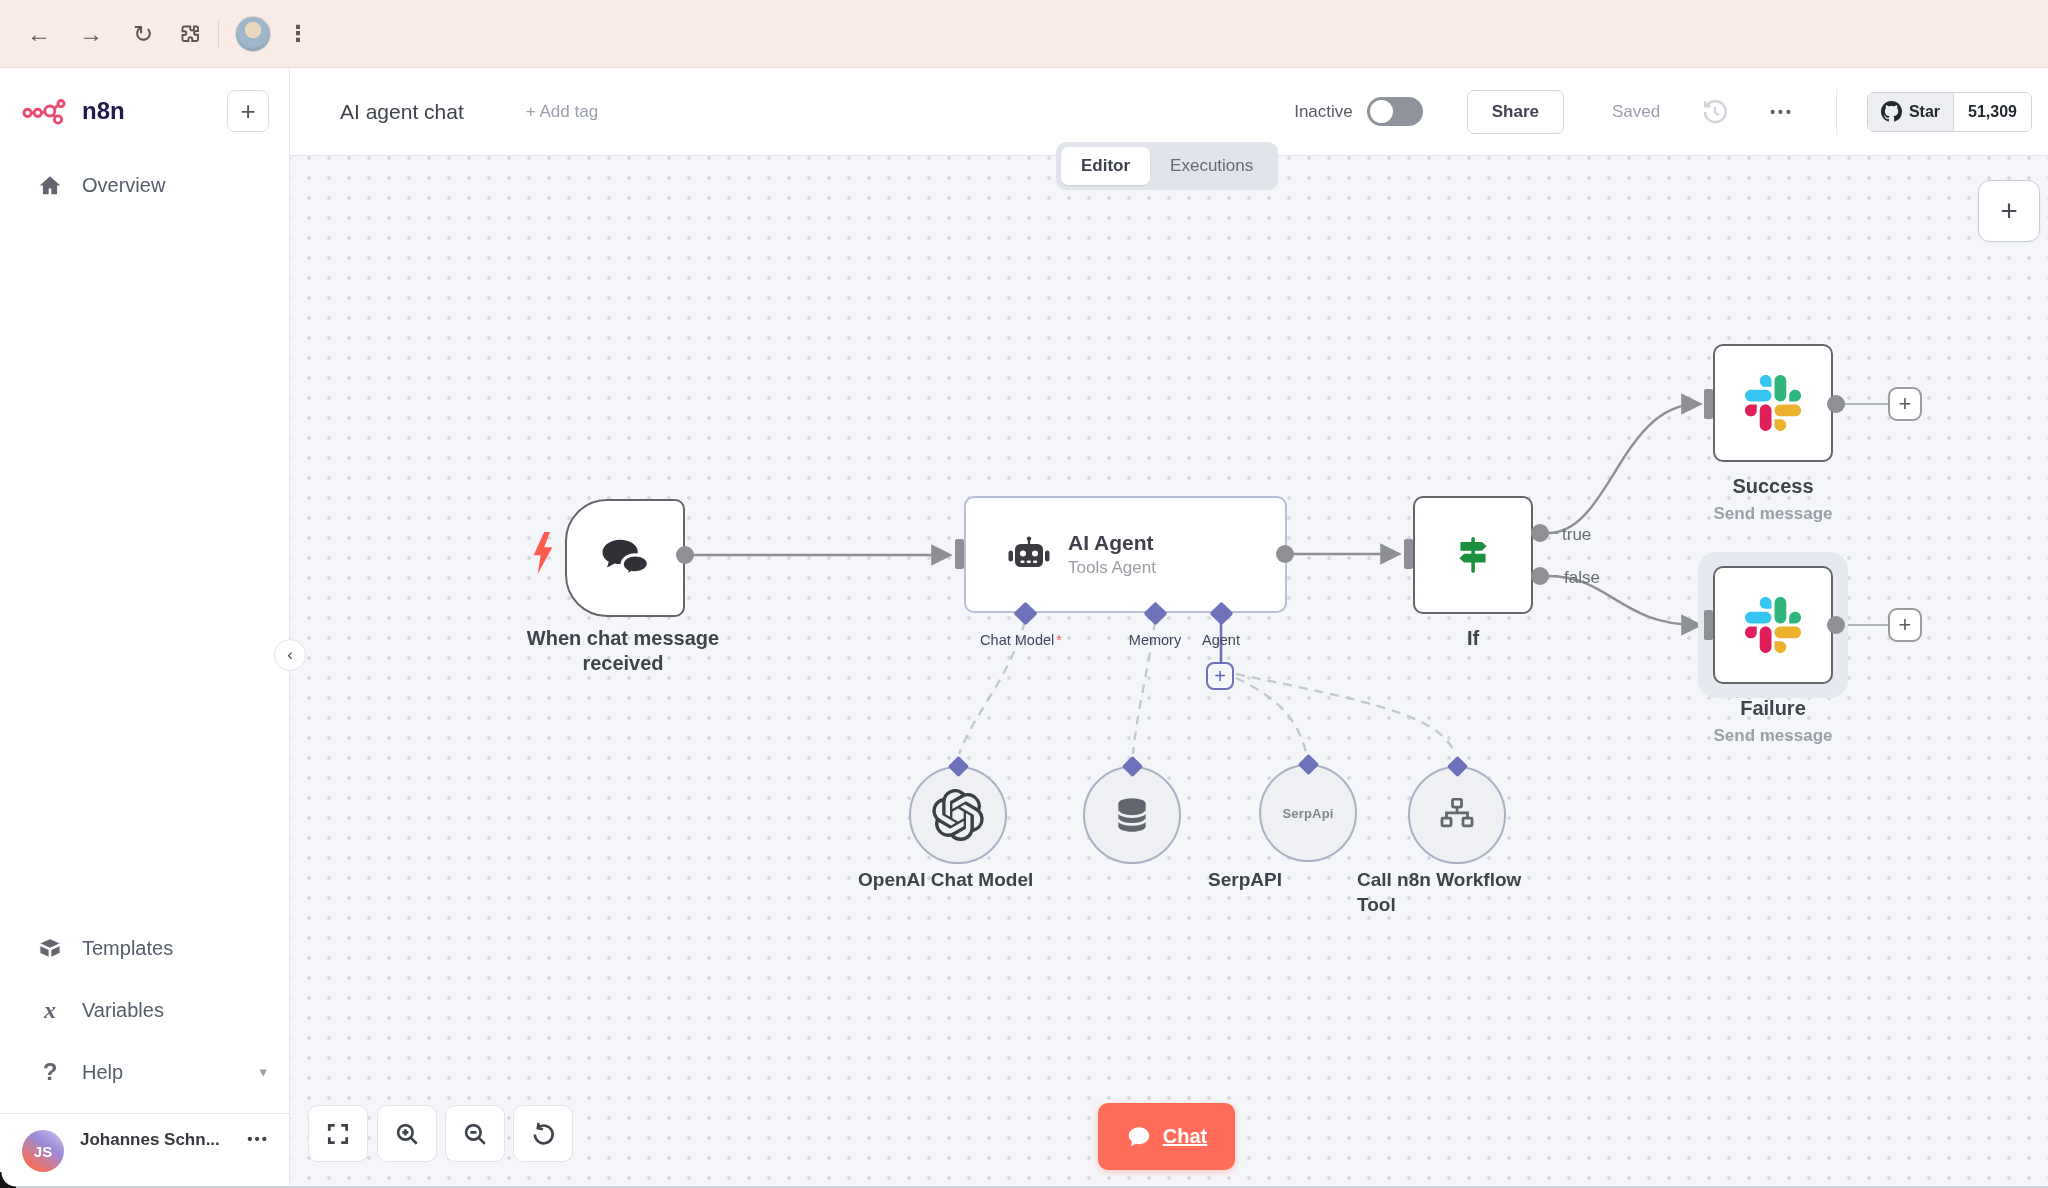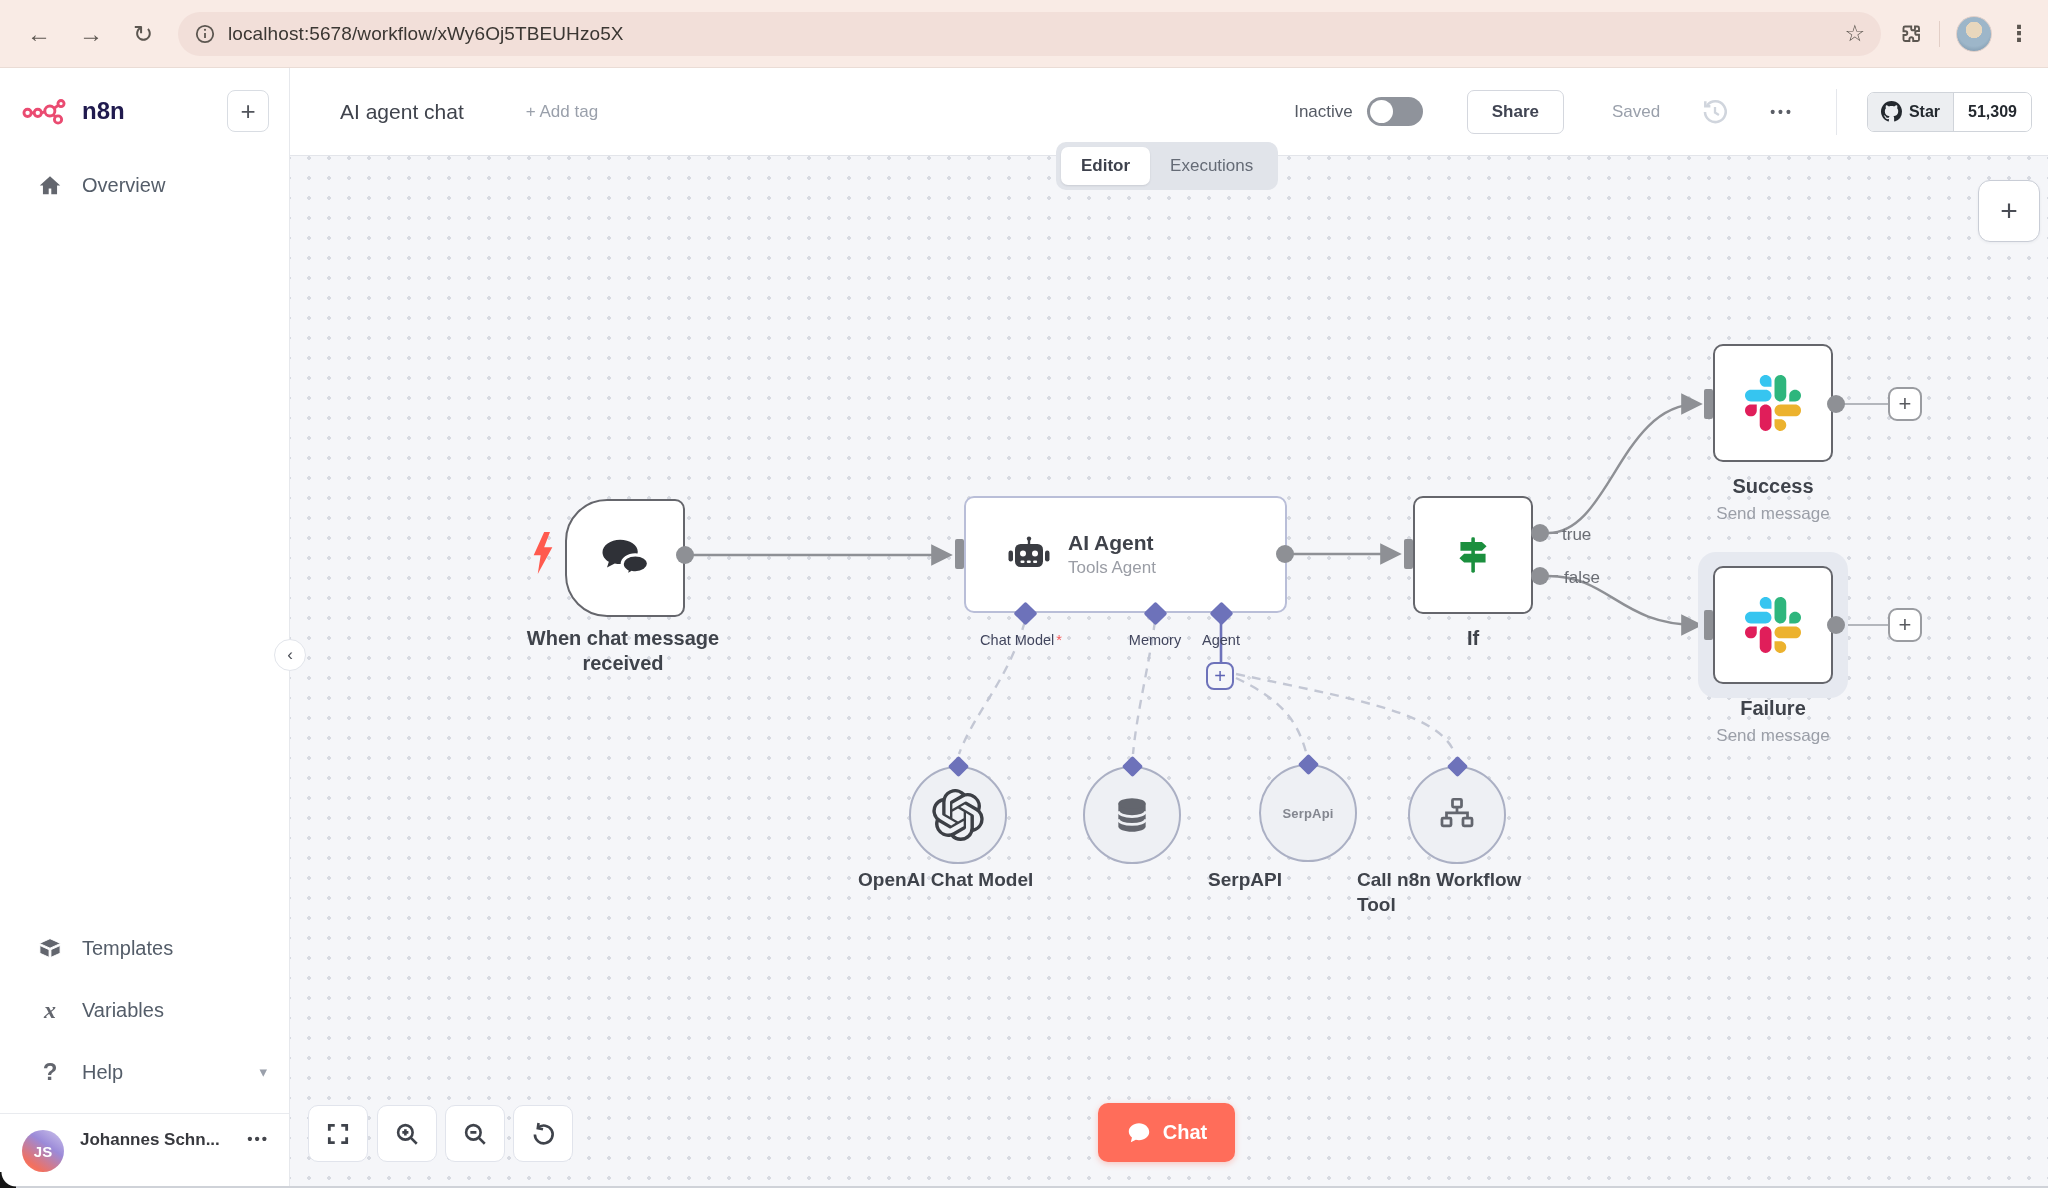--- a/index.html
+++ b/index.html
@@ -83,44 +83,44 @@
   .agent-sub { font-size:17px; color:#9a9da5; margin-top:3px; }
 
   .halo { position:absolute; left:1408px; top:396px; width:150px; height:146px; background:#e6e9f0; border-radius:18px; }
 
   .outport { position:absolute; width:18px; height:18px; border-radius:50%; background:#8e9095; }
   .inport { position:absolute; width:9px; height:30px; border-radius:2px; background:#8e9095; }
   .diamond { position:absolute; background:#6d72ba; transform:rotate(45deg); border-radius:2px; }
   .d17 { width:17px; height:17px; } .d15 { width:15px; height:15px; }
 
   .nlabel { position:absolute; text-align:center; color:#3f434b; font-size:20px; font-weight:700; line-height:1.25; }
-  .nsub { font-size:17px; color:#9b9fa8; font-weight:400; margin-top:4px; }
+  .nsub { font-size:17px; color:#9b9fa8; font-weight:700; margin-top:4px; }
   .sublabel { position:absolute; text-align:left; color:#3f434b; font-size:19px; font-weight:700; line-height:1.3; }
   .conn-lbl { position:absolute; width:130px; text-align:center; font-size:14.5px; color:#42465e; }
   .conn-lbl .req { color:#f45a5a; margin-left:2px; }
   .tf-lbl { position:absolute; font-size:17px; color:#6a6d74; }
 
   .circle-node { position:absolute; width:98px; height:98px; border-radius:50%; background:#eef0f4;
     border:2px solid #abb0c4; display:flex; align-items:center; justify-content:center; }
   .serp-badge { font-size:13px; font-weight:700; color:#83868f; letter-spacing:.2px; }
 
   .plus-sm { position:absolute; width:34px; height:34px; background:#fff; border:2px solid #9a9ca1; border-radius:9px;
     color:#595b60; font-size:22px; font-weight:400; display:flex; align-items:center; justify-content:center; }
   .plus-tool { position:absolute; left:916px; top:506px; width:28px; height:28px; background:#f5f6f9;
     border:2px solid #6d72ba; border-radius:8px; color:#5d63b4; font-size:20px;
     display:flex; align-items:center; justify-content:center; }
   .plus-big { position:absolute; left:1688px; top:24px; width:62px; height:62px; background:#fff;
     border:1.5px solid #c9cdd6; border-radius:12px; color:#4a4d55; font-size:30px;
     display:flex; align-items:center; justify-content:center; box-shadow:0 1px 3px rgba(40,44,60,.06); }
 
   .ctl-btn { position:absolute; width:60px; height:57px; top:949px; background:#fff; border:1px solid #e1e4ec;
     border-radius:10px; display:flex; align-items:center; justify-content:center; }
-  .chat-btn { position:absolute; left:808px; top:947px; width:137px; height:59px; background:#ff6d5a;
+  .chat-btn { position:absolute; left:808px; top:947px; width:137px; height:67px; background:#ff6d5a;
     border-radius:10px; color:#fff; font-size:20px; font-weight:700;
-    display:flex; align-items:center; justify-content:center; gap:11px; box-shadow:0 2px 6px rgba(255,109,90,.35); }
+    display:flex; align-items:center; justify-content:center; gap:11px; box-shadow:0 2px 6px rgba(255,109,90,.35);text-decoration:underline; }
 
   .collapse-btn { position:absolute; left:274px; top:639px; width:32px; height:32px; border-radius:50%;
     background:#fff; border:1px solid #e2e5eb; color:#4a4d55; font-size:17px; z-index:7;
     display:flex; align-items:center; justify-content:center; }
 
   .corner-bl { position:absolute; left:0; bottom:0; width:16px; height:16px; z-index:9;
     background:radial-gradient(circle at 100% 0, transparent 0 14px, #141414 15px); }
   .bottom-edge { position:absolute; left:0; bottom:0; width:2048px; height:2px; background:#cfd2d8; z-index:8; }
 
   svg { display:block; }
@@ -128,31 +128,20 @@
 </style>
 </head>
 <body>
 
 <div id="screen">
 
   <div class="chrome">
     <div class="nav-ic">←</div>
     <div class="nav-ic">→</div>
     <div class="nav-ic">↻</div>
-    <div class="url-pill">
-      <span>
-        <svg width="22" height="22" viewBox="0 0 22 22">
-            <circle cx="11" cy="11" r="8.2" fill="none" stroke="#5c5650" stroke-width="1.8"></circle>
-            <line x1="11" y1="10" x2="11" y2="15" stroke="#5c5650" stroke-width="1.8"></line>
-            <circle cx="11" cy="6.8" r="1.1" fill="#5c5650"></circle>
-          </svg>
-      </span>
-      <span class="url-text">localhost:5678/workflow/xWy6Oj5TBEUHzo5X</span>
-      <span style="color:#5c5650;font-size:23px;">☆</span>
-    </div>
     <div class="chrome-right">
       <span>
         <svg width="24" height="24" viewBox="0 0 24 24" fill="none" stroke="#5c5650" stroke-width="1.9">
             <path d="M9.2 4.5h3v1.9a1.9 1.9 0 0 0 3.8 0V4.5h2.5A1.5 1.5 0 0 1 20 6v3h-1.9a1.9 1.9 0 0 0 0 3.8H20v4.7a1.5 1.5 0 0 1-1.5 1.5h-4.3v-1.9a1.9 1.9 0 0 0-3.8 0V19H6A1.5 1.5 0 0 1 4.5 17.5V13h1.9a1.9 1.9 0 0 0 0-3.8H4.5V6A1.5 1.5 0 0 1 6 4.5h3.2z"></path>
           </svg>
       </span>
       <div class="chrome-sep"></div>
       <div class="profile-dot"></div>
       <div style="color:#5c5650;font-size:22px;font-weight:700;">⋮</div>
     </div>

